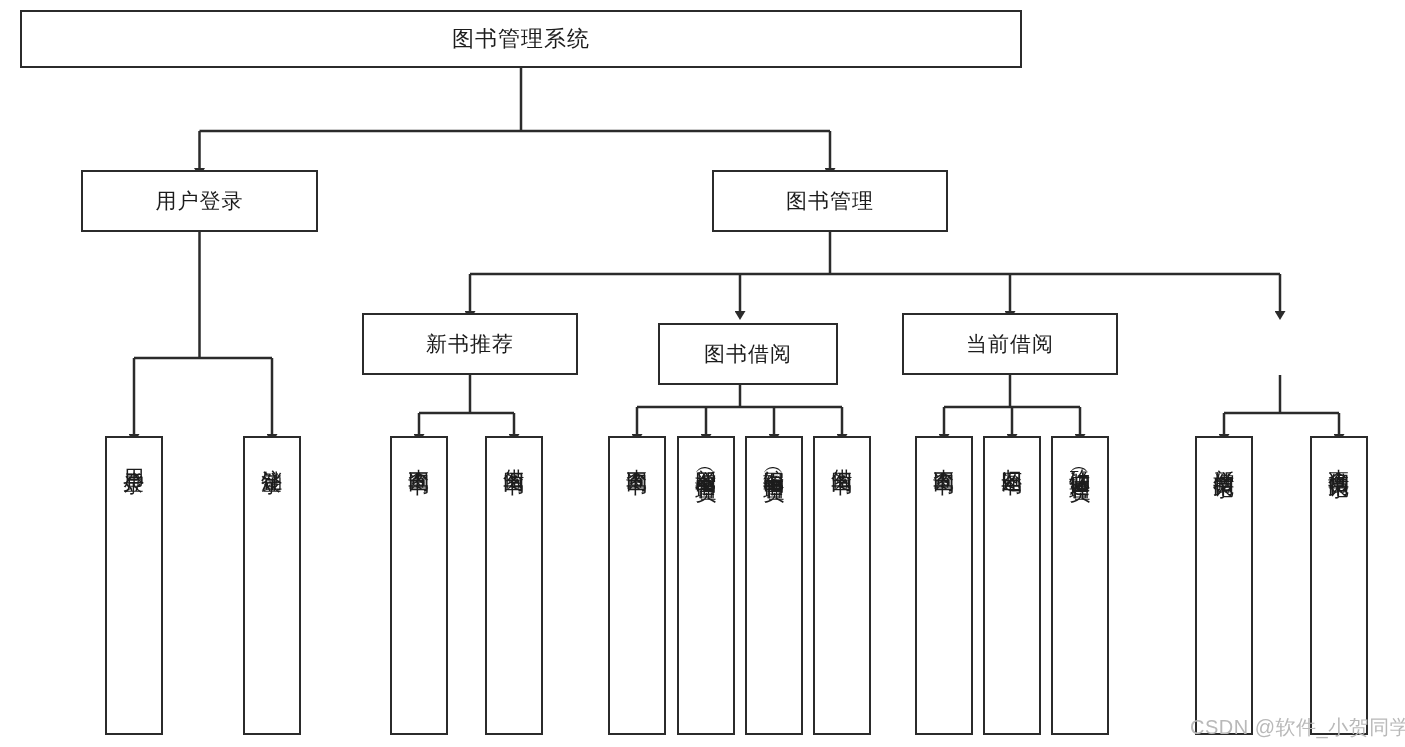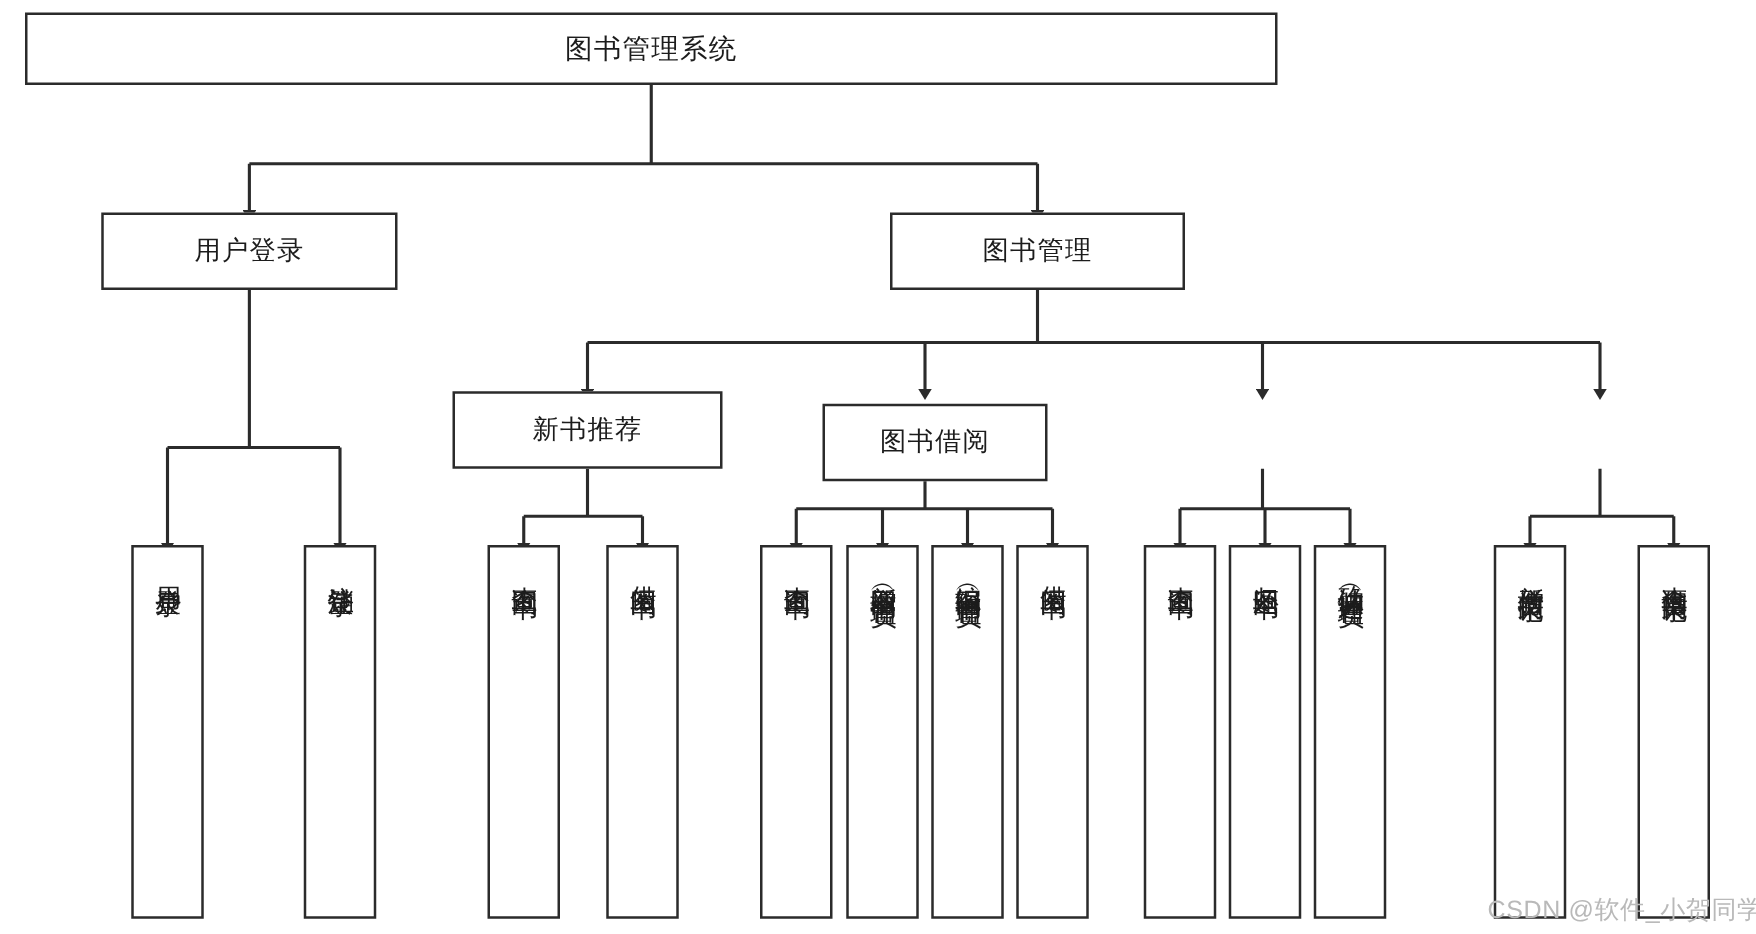--- a/index.html
+++ b/index.html
@@ -129,20 +129,23 @@
     </div>
 
   <div class="node horiz" style="left: 362px; top: 313px; width: 216px; height: 62px;">
       <span>新书推荐</span>
     </div>
 
   <div class="node horiz" style="left: 632px; top: 323px; width: 180px; height: 62px; margin-left: 26px;">
       <span>图书借阅</span>
     </div>
 
+  <div class="node horiz" style="left: 902px; top: 313px; width: 216px; height: 62px;">
+      <span>当前借阅</span>
+    </div>
 
 
   <div class="node vert" style="left: 105px; top: 436px; width: 58px; height: 299px;">
       <span class="vtext">用户登录</span>
     </div>
 
   <div class="node vert" style="left: 243px; top: 436px; width: 58px; height: 299px;">
       <span class="vtext">注销登录</span>
     </div>
 

